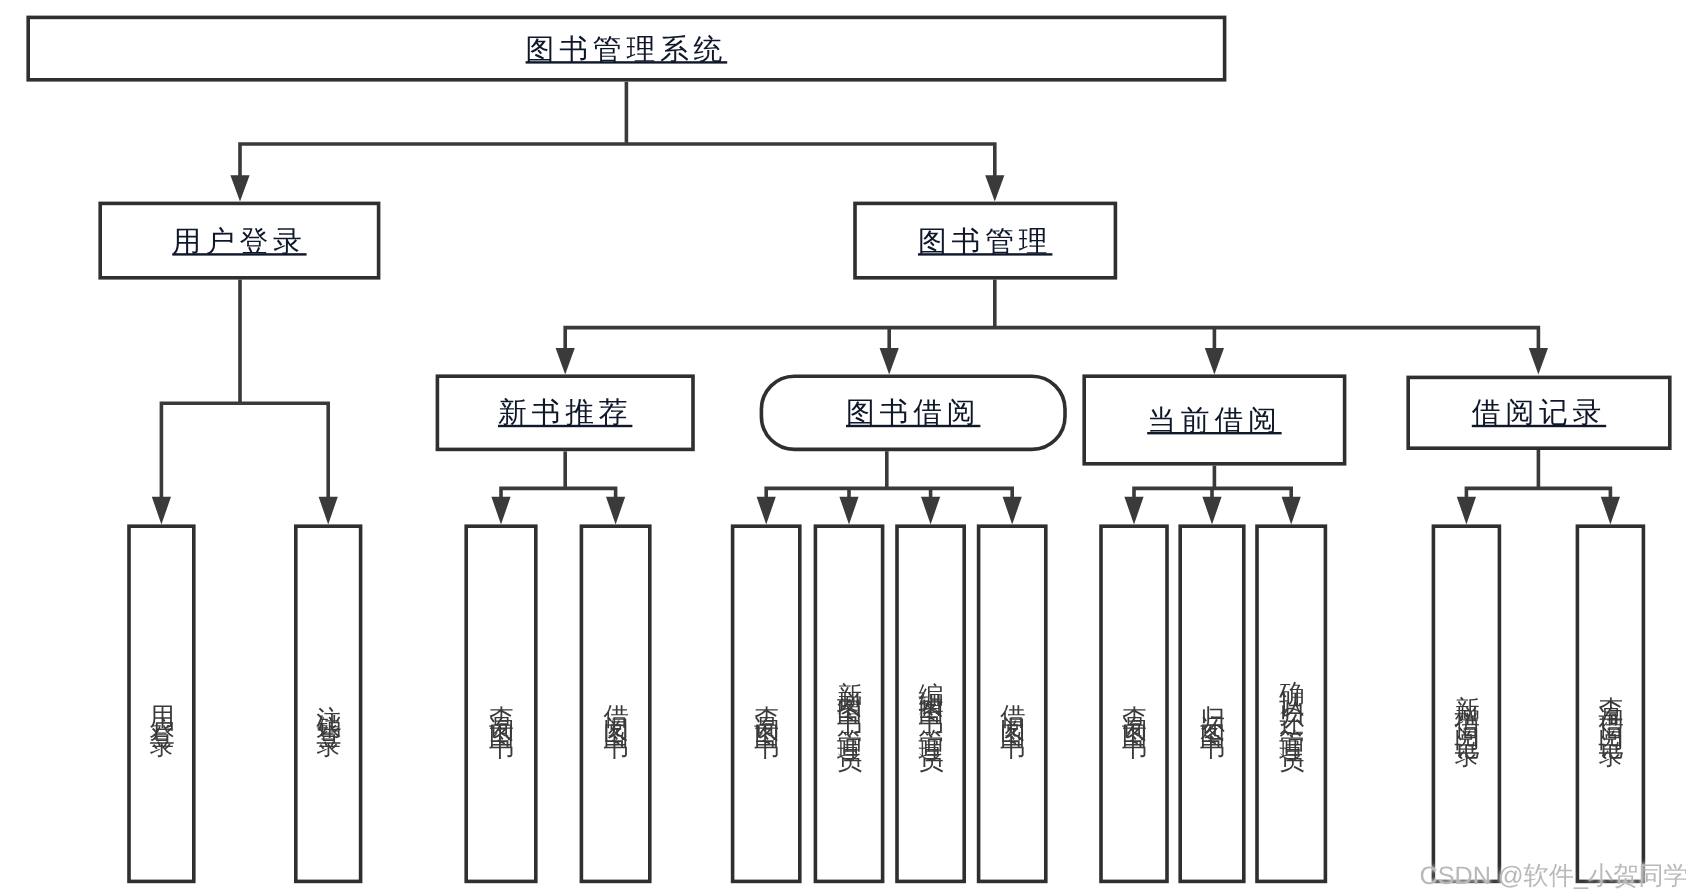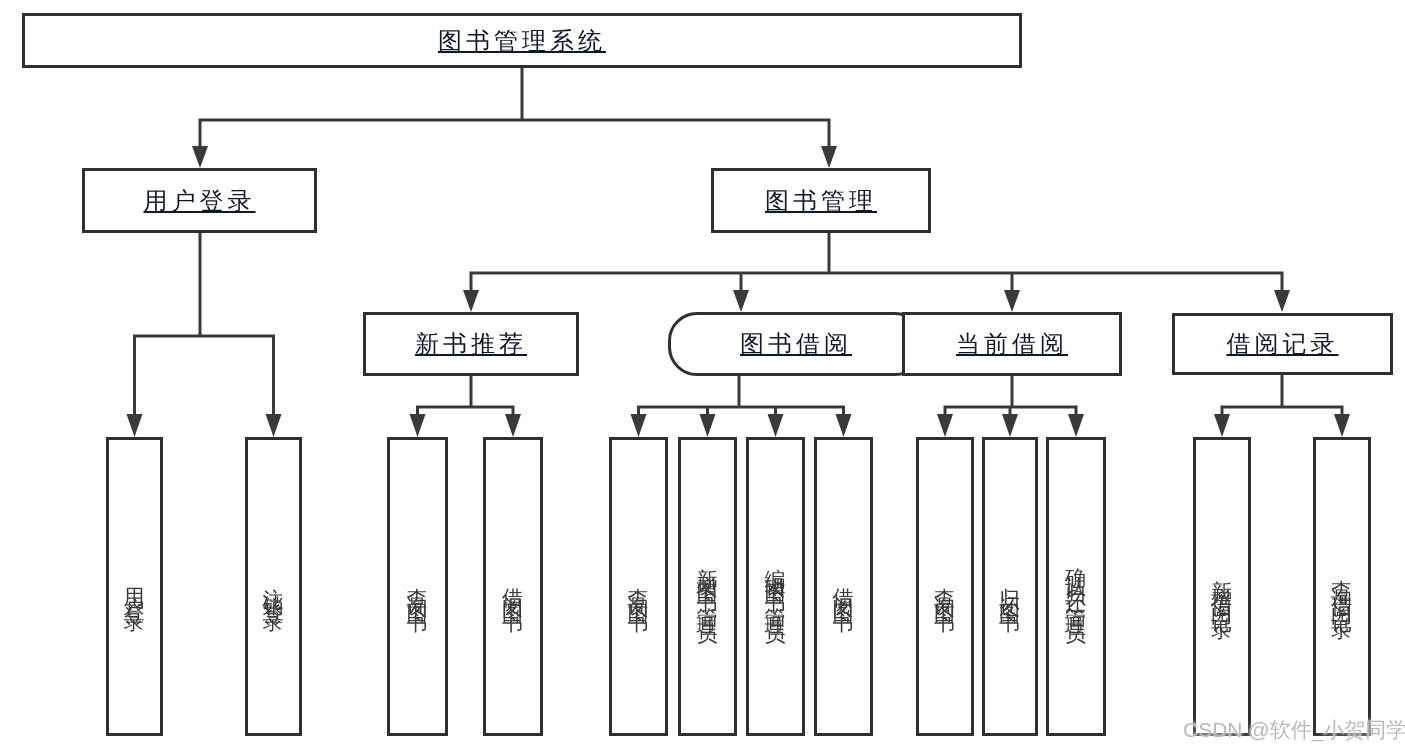--- a/index.html
+++ b/index.html
@@ -42,22 +42,22 @@
     color: #3a3a3a;
     white-space: nowrap;
   }
   
   .b-root    { left: 22px;  top: 13px;  width: 1000px; height: 55px; }
   
   .b-login   { left: 82px;  top: 168px; width: 235px; height: 65px; }
   .b-mgmt    { left: 711px; top: 168px; width: 220px; height: 65px; }
   
   .b-newbook { left: 363px; top: 312px; width: 216px; height: 64px; }
-  .b-borrow  { left: 668px; top: 312px; width: 256px; height: 64px; border-radius: 29px; }
-  .b-current { left: 902px; top: 312px; width: 220px; height: 64px; }
+  .b-borrow  { left: 633px; top: 312px; width: 256px; height: 64px; border-radius: 29px; }
+  .b-current { left: 902px; top: 312px; width: 220px; height: 76px; }
   .b-records { left: 1172px; top: 313px; width: 221px; height: 62px; }
   
   .leaf { top: 437px; height: 299px; }
   .b-l1  { left: 106px;  width: 57px; }
   .b-l2  { left: 245px;  width: 57px; }
   .b-l3  { left: 387px;  width: 61px; }
   .b-l4  { left: 483px;  width: 60px; }
   .b-l5  { left: 609px;  width: 59px; }
   .b-l6  { left: 678px;  width: 59px; }
   .b-l7  { left: 746px;  width: 59px; }

